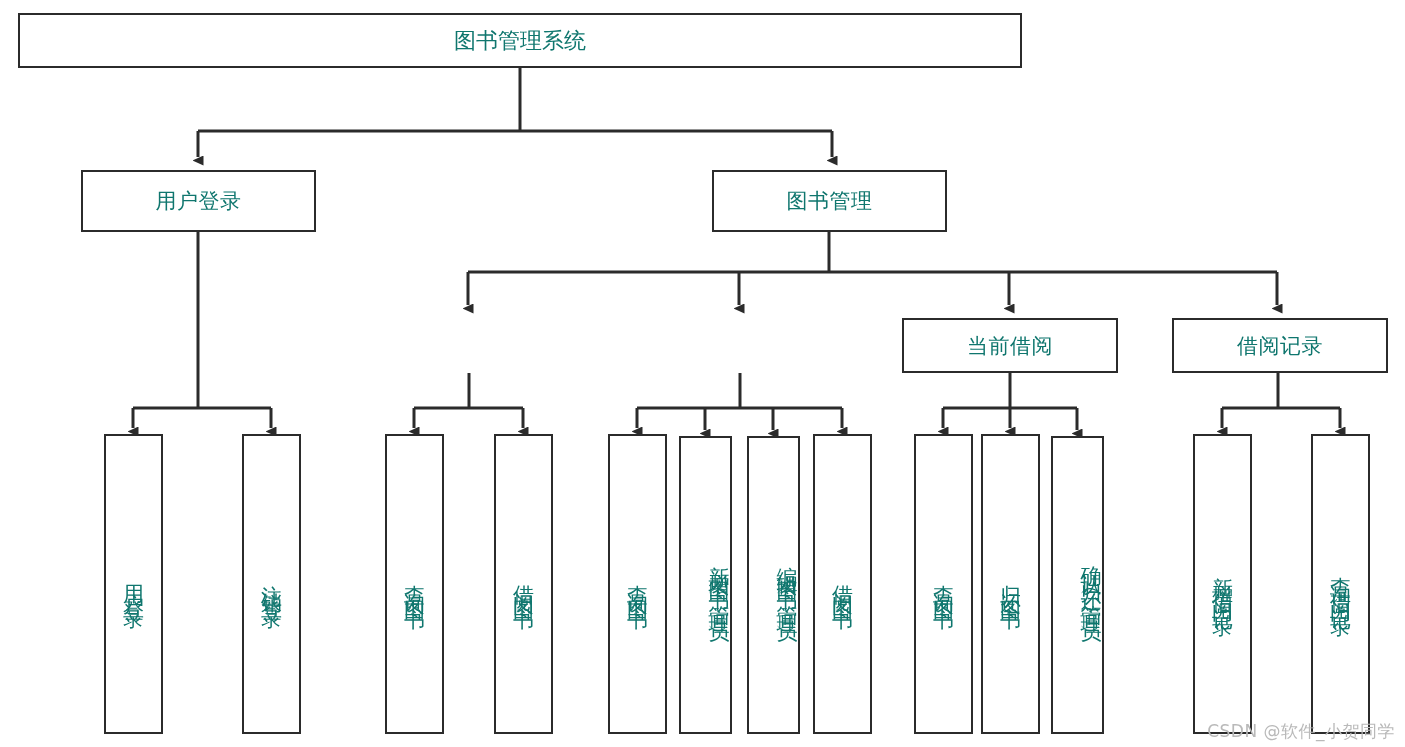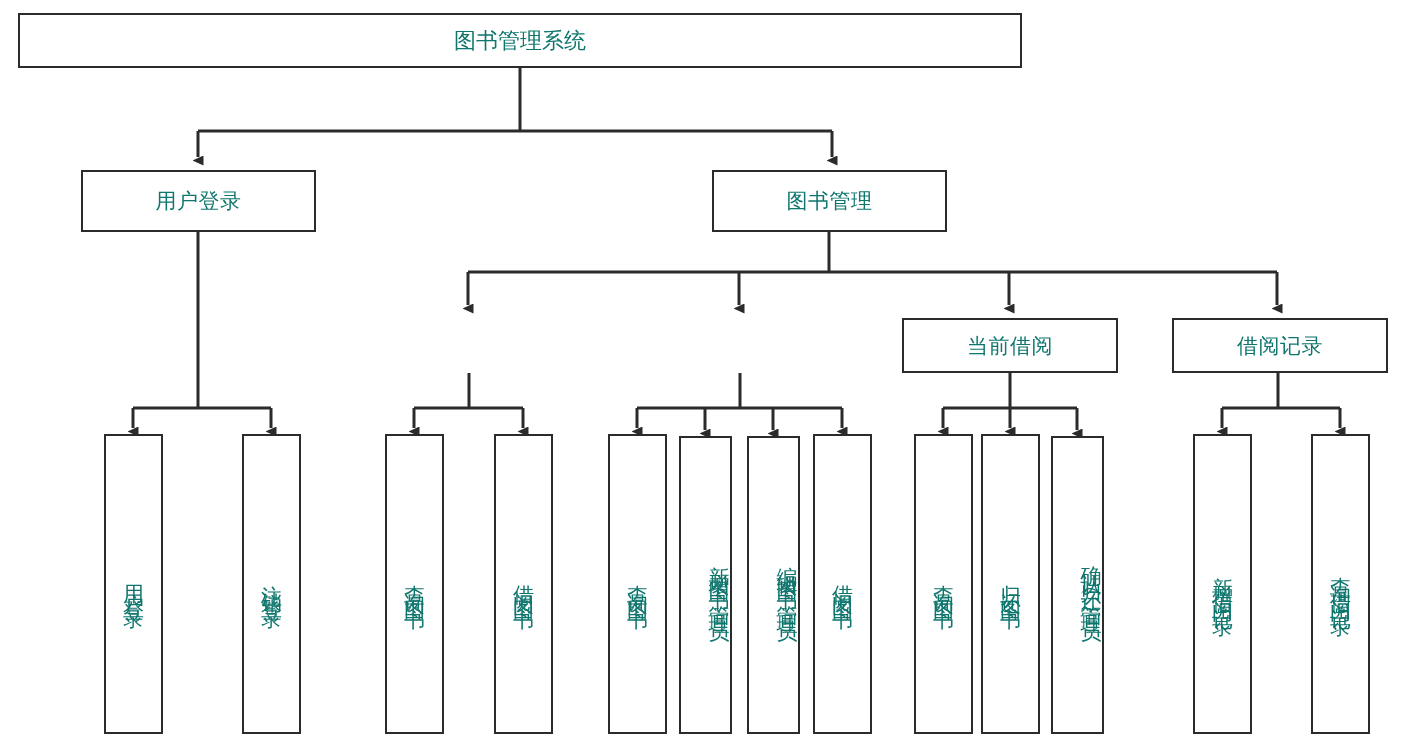--- a/index.html
+++ b/index.html
@@ -179,14 +179,15 @@
     <span class="vtext">确认归还（管理员）</span>
   </div>
 
   <div class="node v" style="left:1193px; top:434px; width:59px; height:300px;">
     <span class="vtext">新增借阅记录</span>
   </div>
   <div class="node v" style="left:1311px; top:434px; width:59px; height:300px;">
     <span class="vtext">查询借阅记录</span>
   </div>
 
+  <div class="watermark">CSDN @软件_小贺同学</div>
 
 </div>
 
 </body></html>

